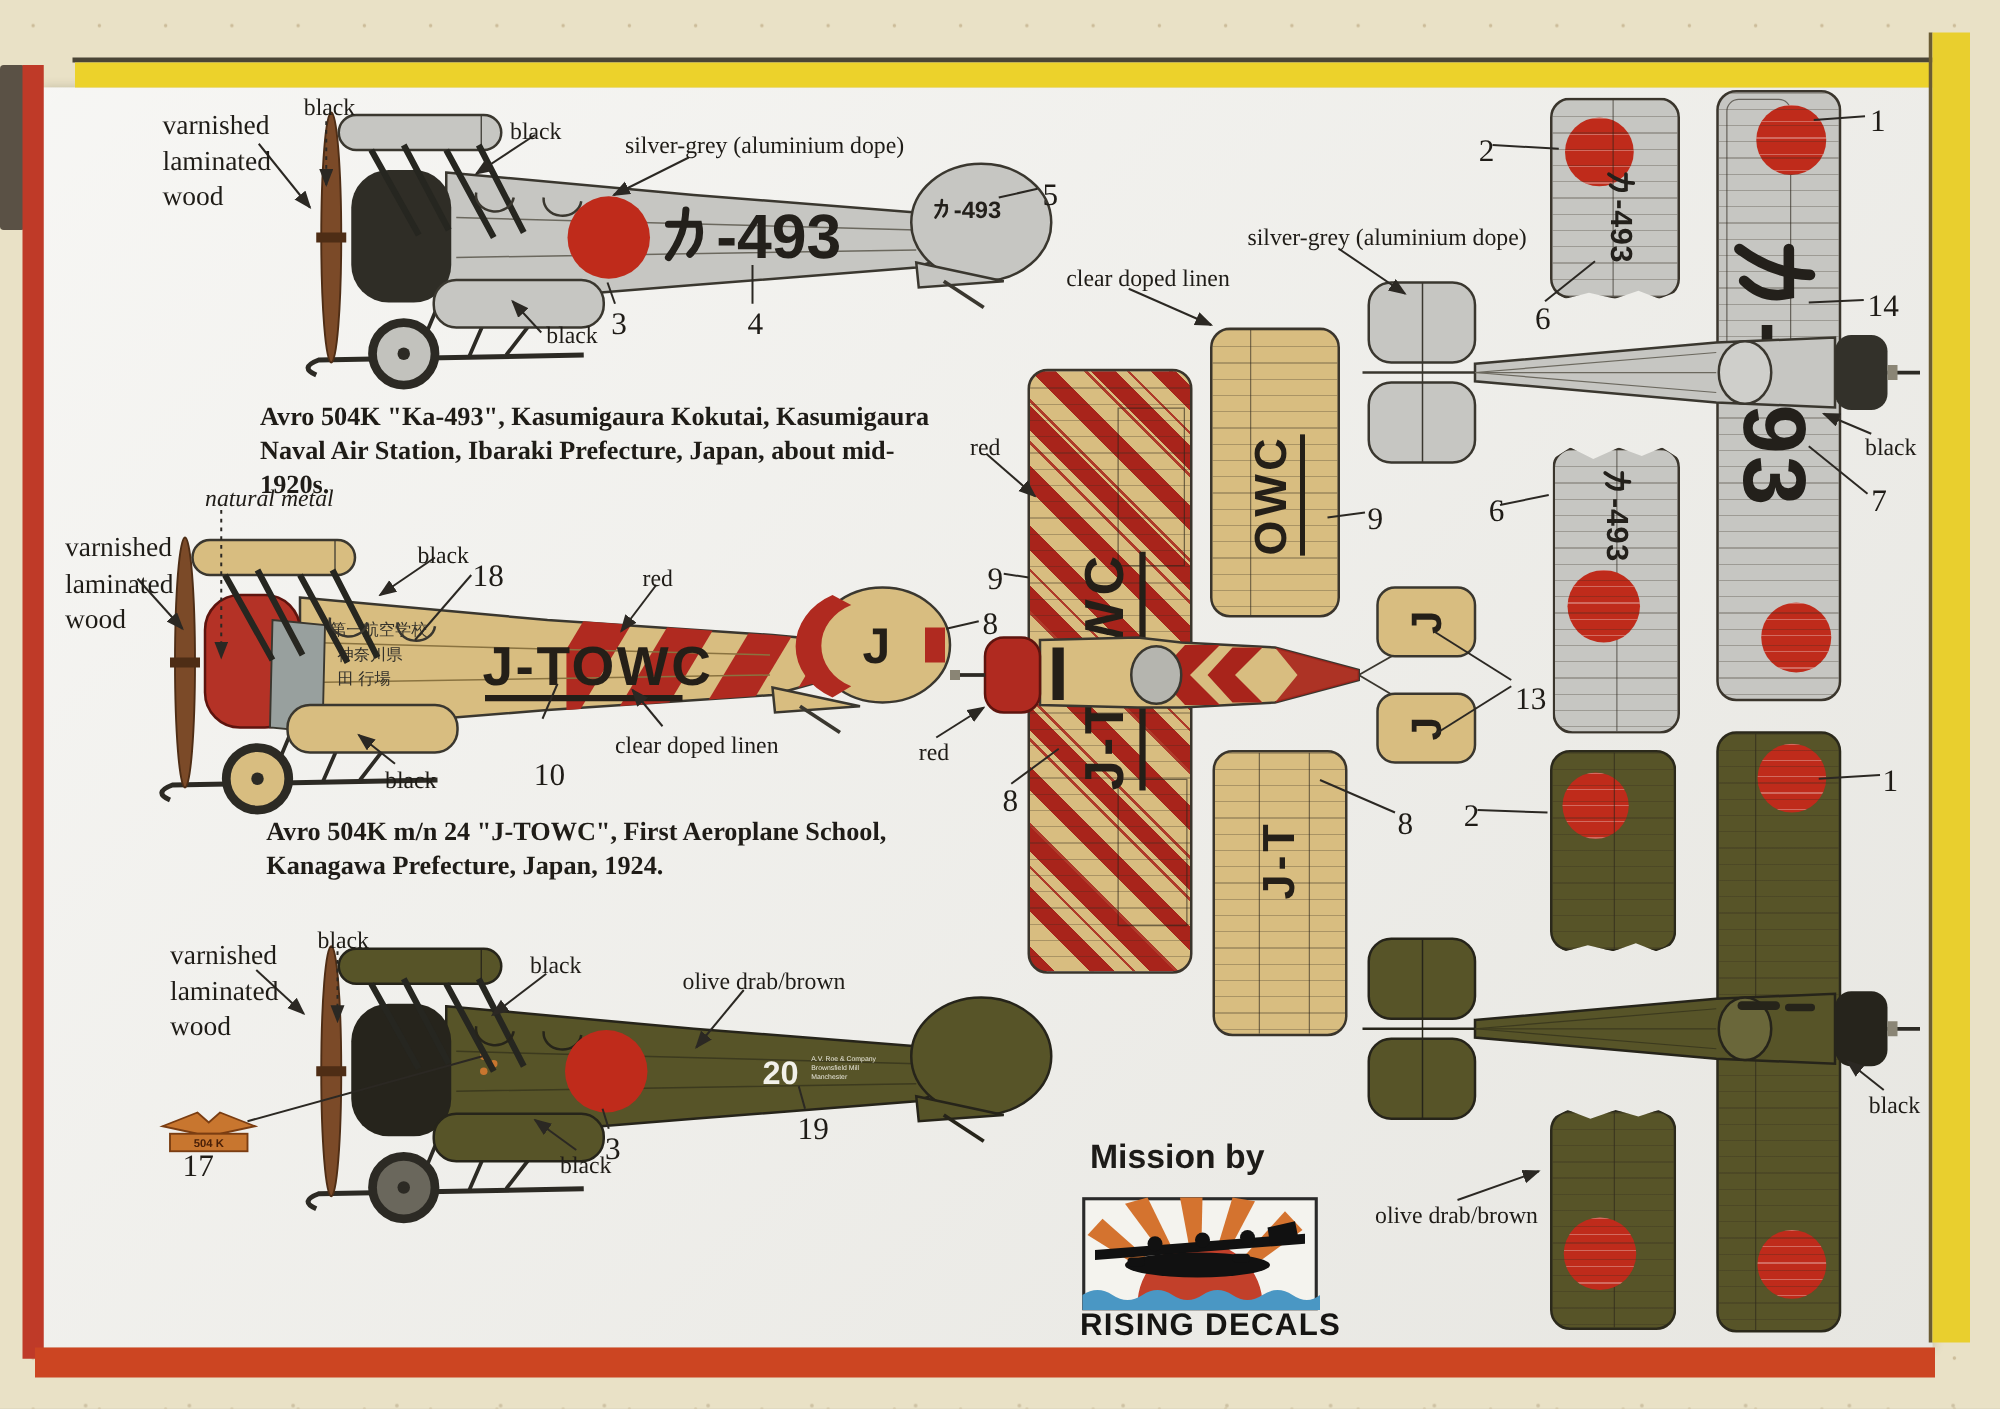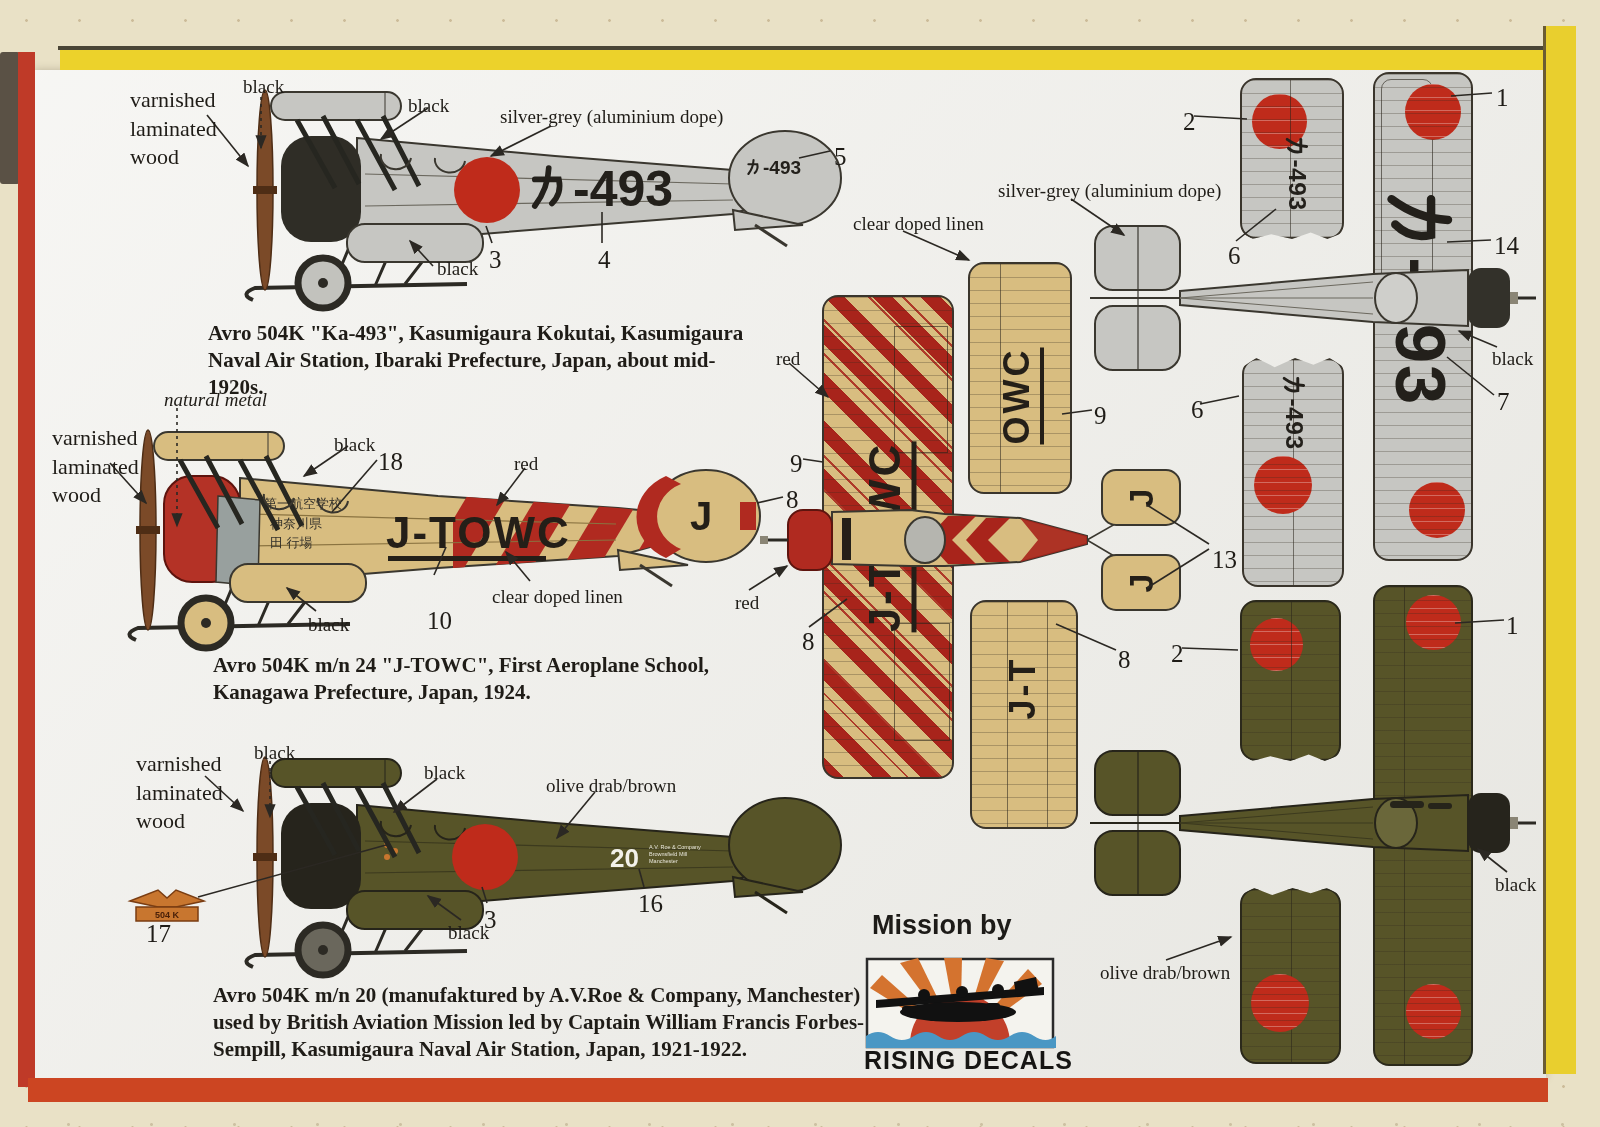--- a/index.html
+++ b/index.html
@@ -296,21 +296,20 @@
     <path d="M146,76 a15,13 0 0 0 30,4 M200,80 a15,13 0 0 0 30,3" fill="none" stroke="#26241a" stroke-width="2"></path>
     <rect x="112" y="146" width="136" height="38" rx="18" fill="#575428" stroke="#26241a" stroke-width="2"></rect>
     <circle cx="88" cy="205" r="25" fill="#6a675c" stroke="#2c2a24" stroke-width="7"></circle>
     <circle cx="88" cy="205" r="5" fill="#2c2a24"></circle>
     <circle cx="250" cy="112" r="33" fill="#bf2b1b"></circle>
     <text class="w20" x="375" y="122">20</text>
     <text class="mkr" x="414" y="104">A.V. Roe &amp; Company</text>
     <text class="mkr" x="414" y="111">Brownsfield Mill</text>
     <text class="mkr" x="414" y="118">Manchester</text>
   </svg>
-  <div class="caption" style="left:213px;top:982px;width:660px;">Avro 504K m/n 20 (manufaktured by A.V.Roe &amp; Company, Manchester) used by British Aviation Mission led by Captain William Francis Forbes-Sempill, Kasumigaura Naval Air Station, Japan, 1921-1922.</div>
 
   <svg class="plane" style="left:128px;top:886px;width:78px;height:40px;" viewBox="0 0 78 40">
     <polygon points="2,15 30,4 39,12 48,4 76,15 48,21 30,21" fill="#c8762f" stroke="#7a3d12" stroke-width="1.5"></polygon>
     <rect x="8" y="21" width="62" height="14" fill="#c8762f" stroke="#7a3d12" stroke-width="1.5"></rect>
     <text x="39" y="31.5" text-anchor="middle" style="font:700 9px 'Liberation Sans',sans-serif" fill="#4a2008">504 K</text>
   </svg>
 
   <div class="designed">Mission by</div>
   <svg class="plane" style="left:866px;top:958px;width:188px;height:90px;" viewBox="0 0 188 90">
     <rect x="1" y="1" width="186" height="88" fill="#f4f3ee" stroke="#2a2a2a" stroke-width="2.5"></rect>
@@ -359,21 +358,21 @@
       <div class="co word" style="left: 492px; top: 586px;">clear doped linen</div>
       <div class="co word" style="left: 308px; top: 614px;">black</div>
       <div class="co block" style="left: 136px; top: 750px; width: 84px;">varnished
 laminated
 wood</div>
       <div class="co word" style="left: 254px; top: 742px;">black</div>
       <div class="co word" style="left: 424px; top: 762px;">black</div>
       <div class="co word" style="left: 546px; top: 775px;">olive drab/brown</div>
       <div class="co num" style="left: 146px; top: 920px;">17</div>
       <div class="co num" style="left: 484px; top: 906px;">3</div>
-      <div class="co num" style="left: 638px; top: 890px;">16</div>
+      <div class="co num" style="left: 638px; top: 890px;">19</div>
       <div class="co word" style="left: 448px; top: 922px;">black</div>
       <div class="co word" style="left: 853px; top: 213px;">clear doped linen</div>
       <div class="co word" style="left: 776px; top: 348px;">red</div>
       <div class="co num" style="left: 790px; top: 450px;">9</div>
       <div class="co num" style="left: 1094px; top: 402px;">9</div>
       <div class="co word" style="left: 735px; top: 592px;">red</div>
       <div class="co num" style="left: 802px; top: 628px;">8</div>
       <div class="co num" style="left: 1118px; top: 646px;">8</div>
       <div class="co num" style="left: 1212px; top: 546px;">13</div>
       <div class="co num" style="left: 1171px; top: 640px;">2</div>

